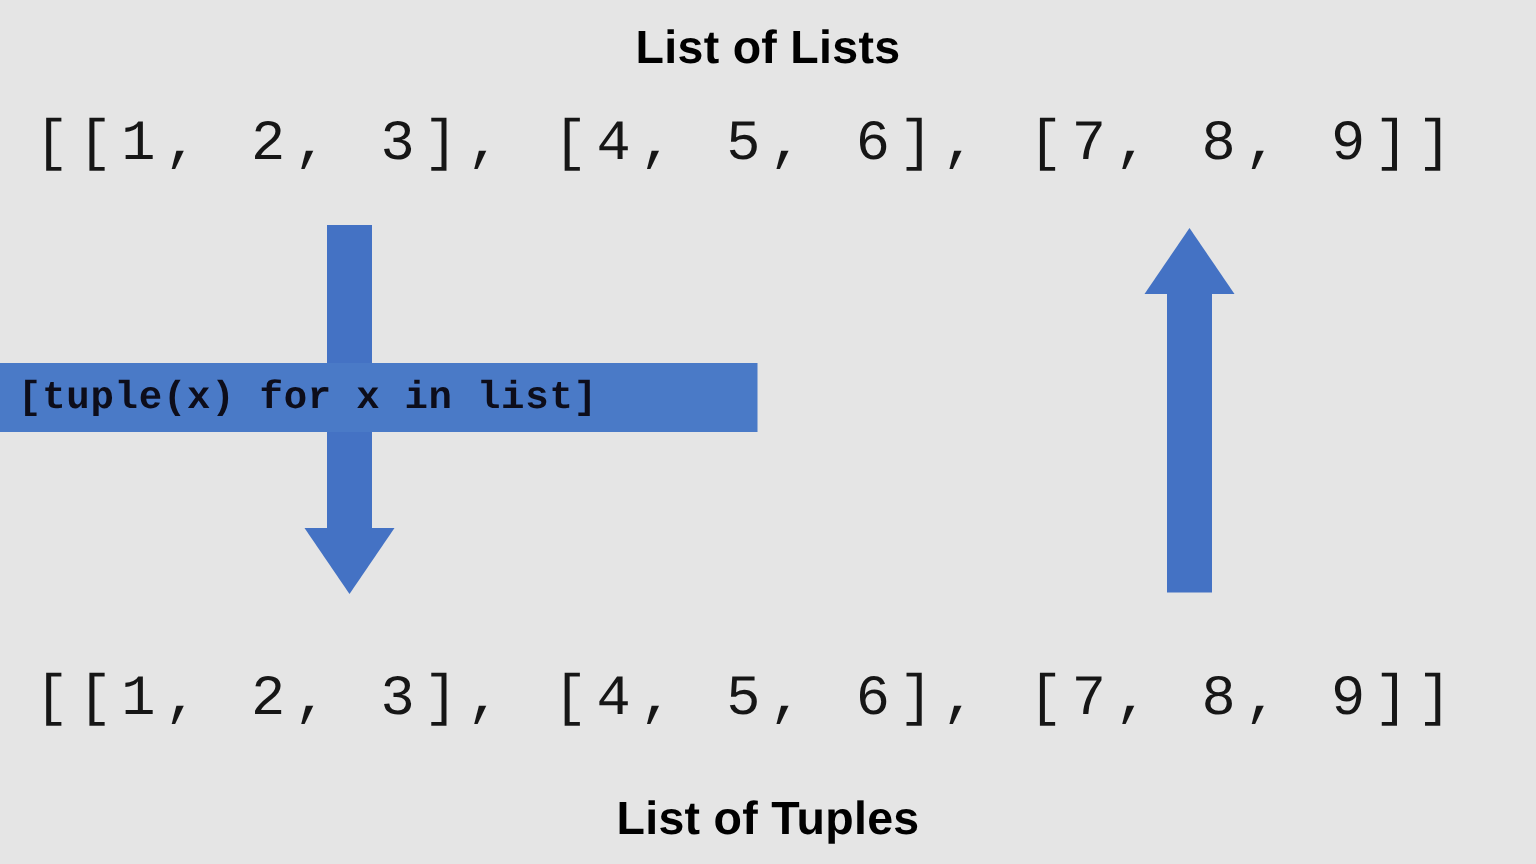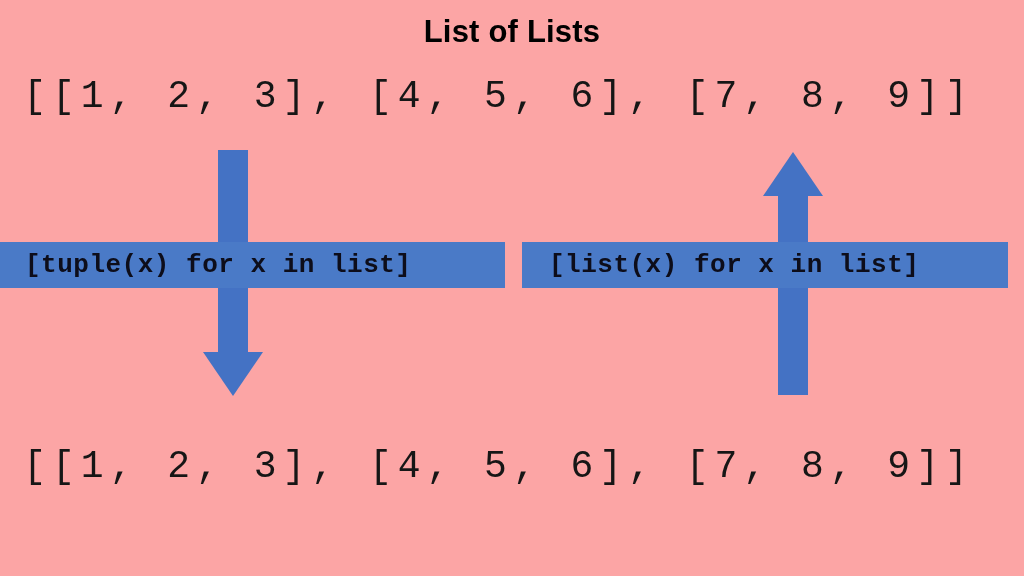--- a/index.html
+++ b/index.html
@@ -4,21 +4,21 @@
 <style>
   html, body {
     margin: 0;
     padding: 0;
     background: #ffffff;
   }
   #page {
     position: relative;
     width: 1024px;
     height: 576px;
-    background: #fca5a5;
+    background: #e5e5e5;
     overflow: hidden;
     font-family: "Liberation Sans", sans-serif;
   }
 
   
   .title {
     position: absolute;
     left: 0;
     width: 1024px;
     text-align: center;
@@ -73,21 +73,21 @@
 
   .banner-text {
     font-family: "Liberation Mono", "DejaVu Sans Mono", monospace;
     font-weight: bold;
     font-size: 26px;
     line-height: 26px;
     color: #0D0D1A;
     white-space: pre;
     letter-spacing: 0.5px;
   }
-  #banner-left .banner-text  { margin-left: 25px; }
+  #banner-left .banner-text  { margin-left: 12px; }
   #banner-right .banner-text { margin-left: 27px; }
 </style>
 </head>
 <body>
 
 <div id="page">
 
   <div class="title" id="title-top">List of Lists</div>
 
   <div class="code-line" id="code-top">[[1, 2, 3], [4, 5, 6], [7, 8, 9]]</div>
@@ -102,20 +102,18 @@
     <g>
       <rect x="778" y="186" width="30" height="209" fill="#4472C4"></rect>
       <polygon points="763,196 823,196 793,152" fill="#4472C4"></polygon>
     </g>
   </svg>
 
   <div class="banner" id="banner-left">
     <span class="banner-text">[tuple(x) for x in list]</span>
   </div>
 
-  <div class="banner" id="banner-right">
-    <span class="banner-text">[list(x) for x in list]</span>
-  </div>
 
   <div class="code-line" id="code-bottom">[[1, 2, 3], [4, 5, 6], [7, 8, 9]]</div>
 
+  <div class="title" id="title-bottom">List of Tuples</div>
 
 </div>
 
 </body></html>

